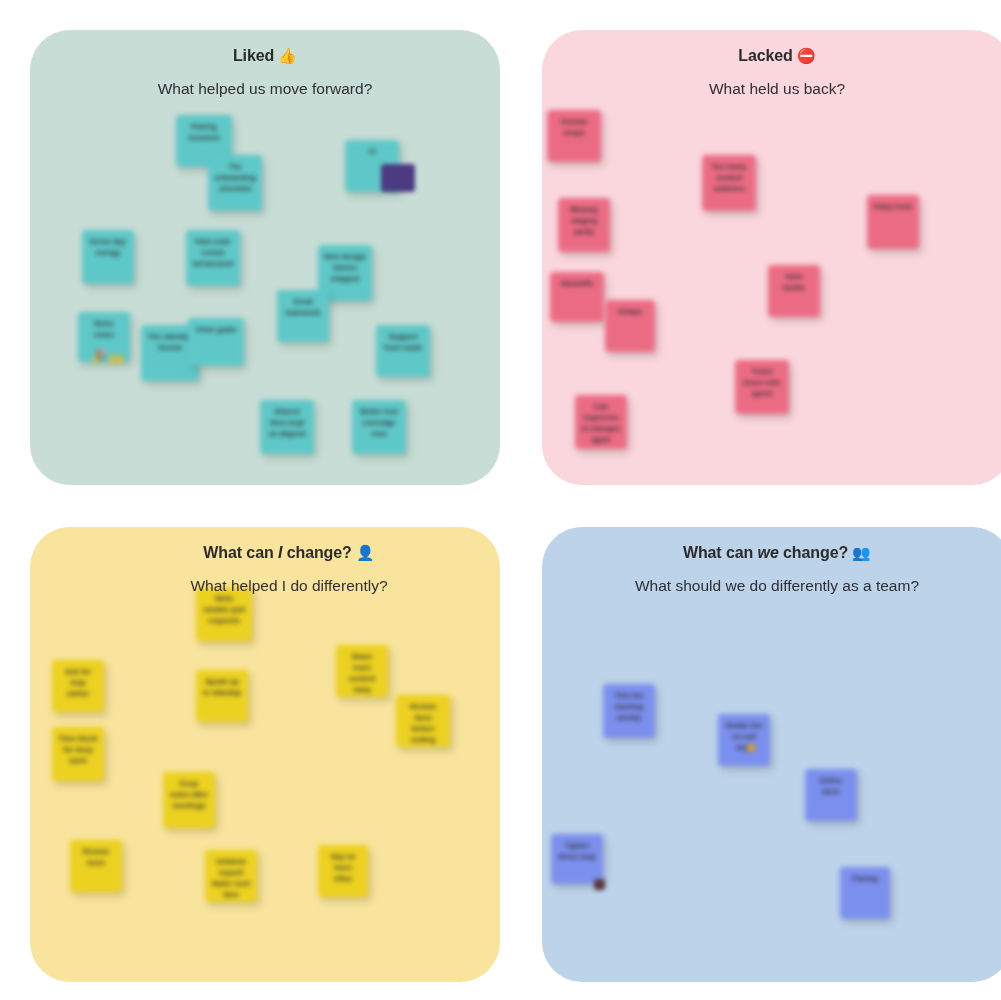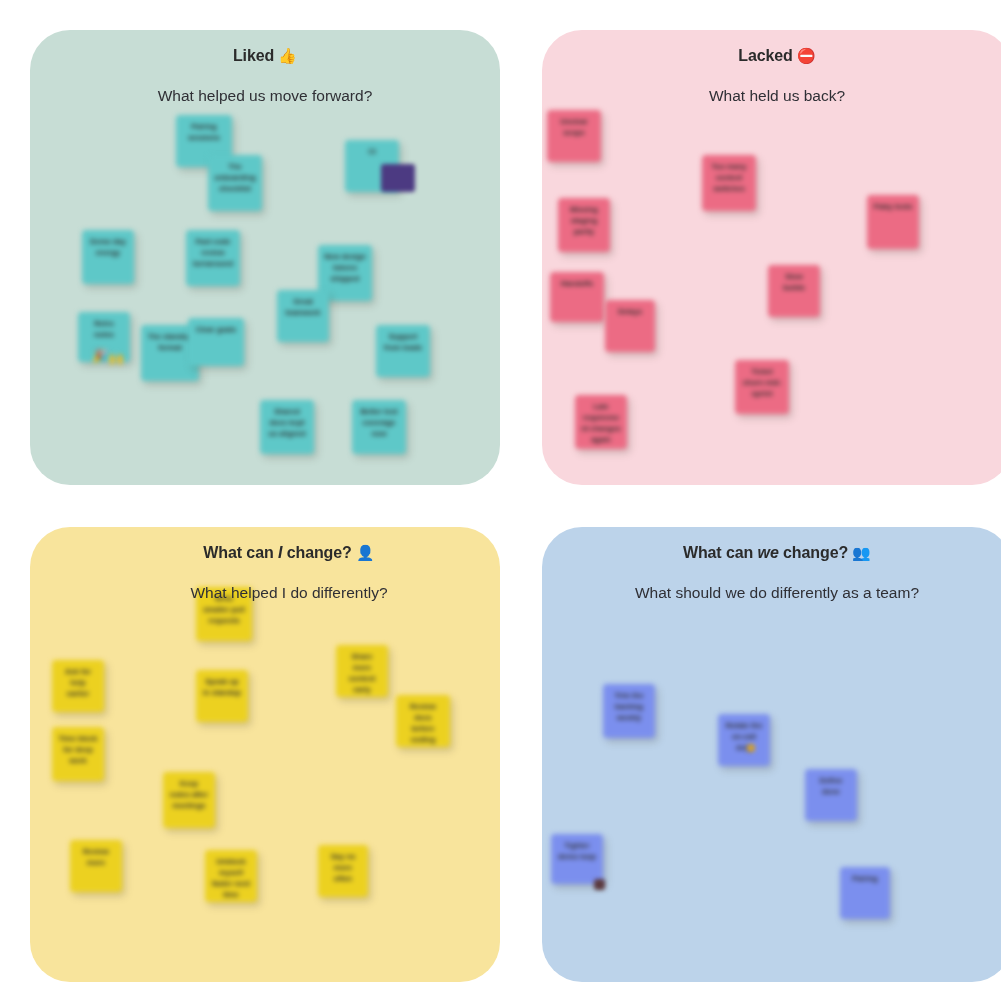--- a/index.html
+++ b/index.html
@@ -47,21 +47,21 @@
   }
   .q-title .em {
     font-style: italic;
   }
   .q-emoji {
     font-size: 15px;
     font-style: normal;
     font-weight: normal;
   }
   .q-subtitle {
-    margin-top: 19px;
+    margin-top: 12px;
     font-size: 15.5px;
     color: #2f2f35;
     line-height: 1.35;
   }
   .notes-layer {
     position: absolute;
     inset: 0;
     z-index: 2;
   }
   .note {

